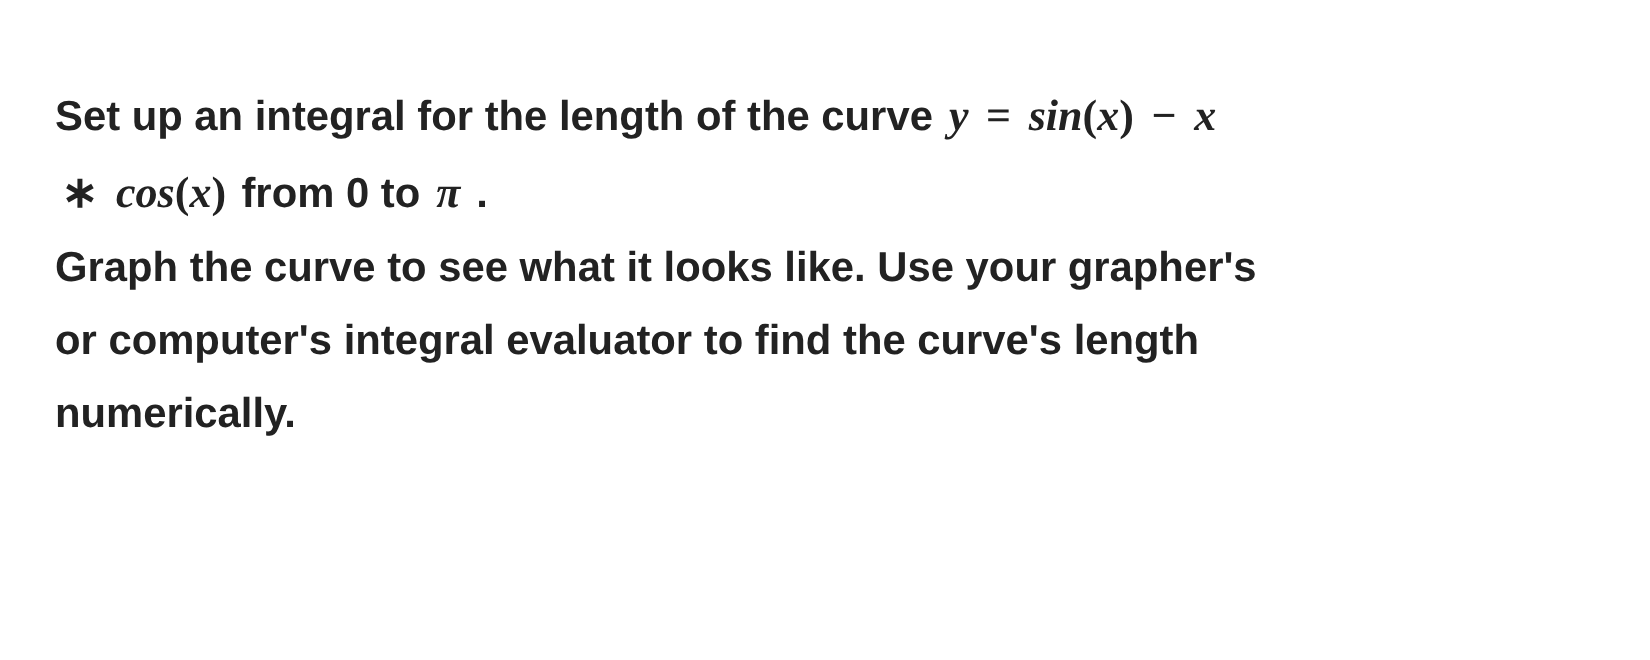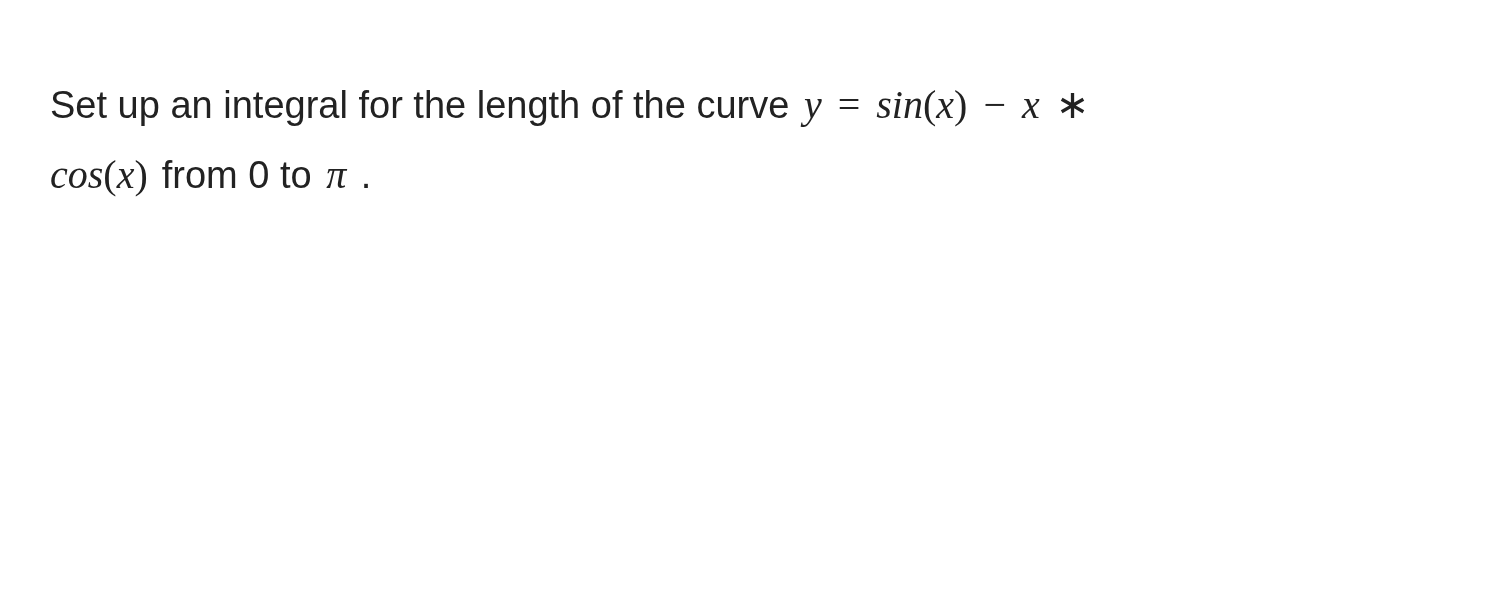--- a/index.html
+++ b/index.html
@@ -1,18 +1,19 @@
 <!DOCTYPE html>
 <html><head>
   <meta charset="utf-8">
   <style>
     * {
       margin: 0;
       padding: 0;
       box-sizing: border-box;
+      font-weight: bold;
     }
     
     body {
       width: 1500px;
       height: 600px;
       background: #ffffff;
       font-family: Arial, Helvetica, sans-serif;
       padding: 70px 50px 50px 50px;
     }
     
@@ -54,13 +55,14 @@
       <span>sin</span><span class="math-upright">(</span><span>x</span><span class="math-upright">)</span>
       <span class="math-upright math-sep">−</span>
       <span>x</span>
       <span class="math-upright math-sep">∗</span>
       <span>cos</span><span class="math-upright">(</span><span>x</span><span class="math-upright">)</span>
     </span>
     <span> from 0 to </span>
     <span class="math">π</span>
     <span> .</span>
   </span>
+  <span class="paragraph">Graph the curve to see what it looks like. Use your grapher's or computer's integral evaluator to find the curve's length numerically.</span>
 </div>
 
 </body></html>

